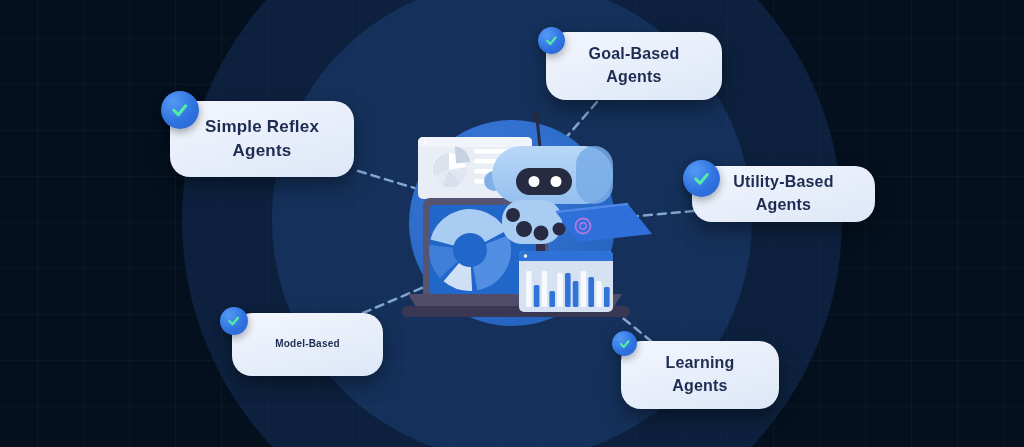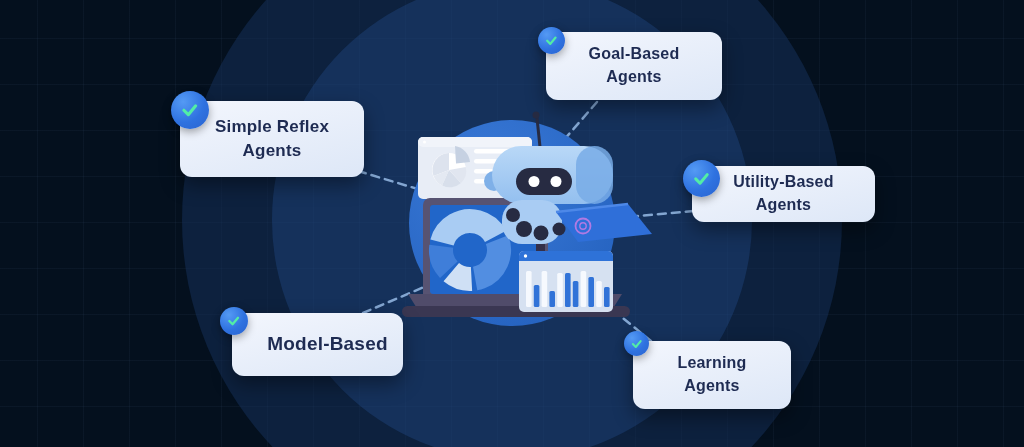--- a/index.html
+++ b/index.html
@@ -14,43 +14,43 @@
     background-size:46px 46px;
     background-position:-9px -8px;
     font-family:"Liberation Sans", sans-serif;
   }
   .scene-svg{position:absolute;left:0;top:0;z-index:0;}
   .card{
     position:absolute;
     z-index:2;
     display:flex;flex-direction:column;justify-content:center;
     background:linear-gradient(165deg,#f3f6fd 0%,#dde7f7 100%);
-    border-radius:12px;
+    border-radius:20px;
     box-shadow:0 8px 20px rgba(0,0,0,0.40);
     color:#1e2b52;
     font-weight:bold;
     text-align:center;
     letter-spacing:.2px;
     line-height:1.42;
   }
   .card span{display:block;}
   .badge{
     position:absolute;
     border-radius:50%;
     background:radial-gradient(circle at 32% 28%, #549af4 0%, #2f72e0 55%, #2a63cf 100%);
     box-shadow:0 3px 8px rgba(0,0,0,0.35);
     display:flex;align-items:center;justify-content:center;
   }
   .badge svg{width:62%;height:62%;}
   
-  .card--simple  {left:180px;top:101px;width:184px;height:76px;font-size:17px;}
+  .card--simple  {left:170px;top:101px;width:184px;height:76px;font-size:17px;}
   .card--goal    {left:546px;top:32px; width:176px;height:68px;font-size:16px;}
   .card--utility {left:692px;top:166px;width:183px;height:56px;font-size:16px;}
-  .card--model   {left:232px;top:313px;width:151px;height:63px;font-size:19px;padding-left:20px;}
-  .card--learning{left:621px;top:341px;width:158px;height:68px;font-size:16px;margin-left:12px;}
+  .card--model   {left:232px;top:313px;width:151px;height:63px;font-size:10px;}
+  .card--learning{left:621px;top:341px;width:158px;height:68px;font-size:16px;}
   .badge--simple  {left:-9px;  top:-10px; width:38px;height:38px;}
   .badge--goal    {left:-8px;  top:-5px;  width:27px;height:27px;}
   .badge--utility {left:-9px;  top:-6px;  width:37px;height:37px;}
   .badge--model   {left:-12px; top:-6px;  width:28px;height:28px;}
   .badge--learning{left:-9px;  top:-10px; width:25px;height:25px;}
 </style>
 </head>
 <body>
 
 <div class="stage">

